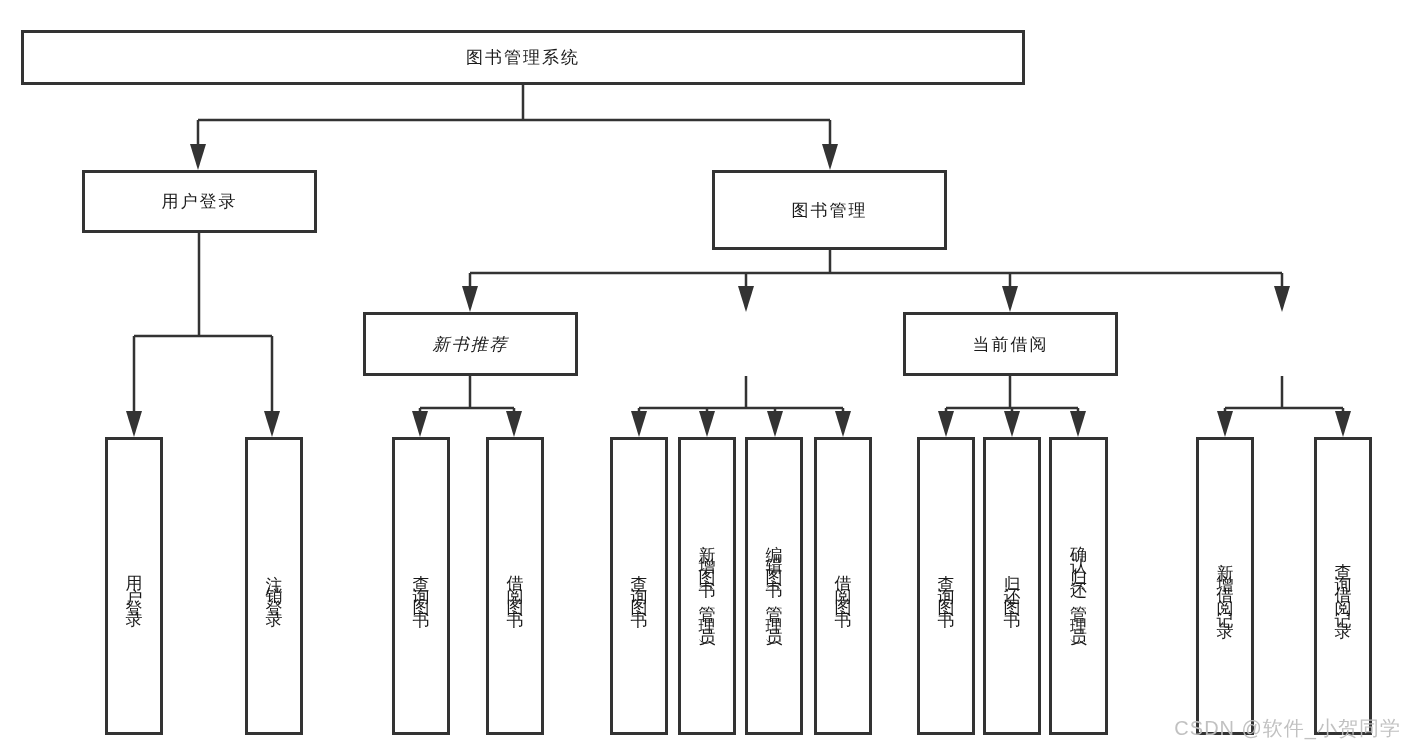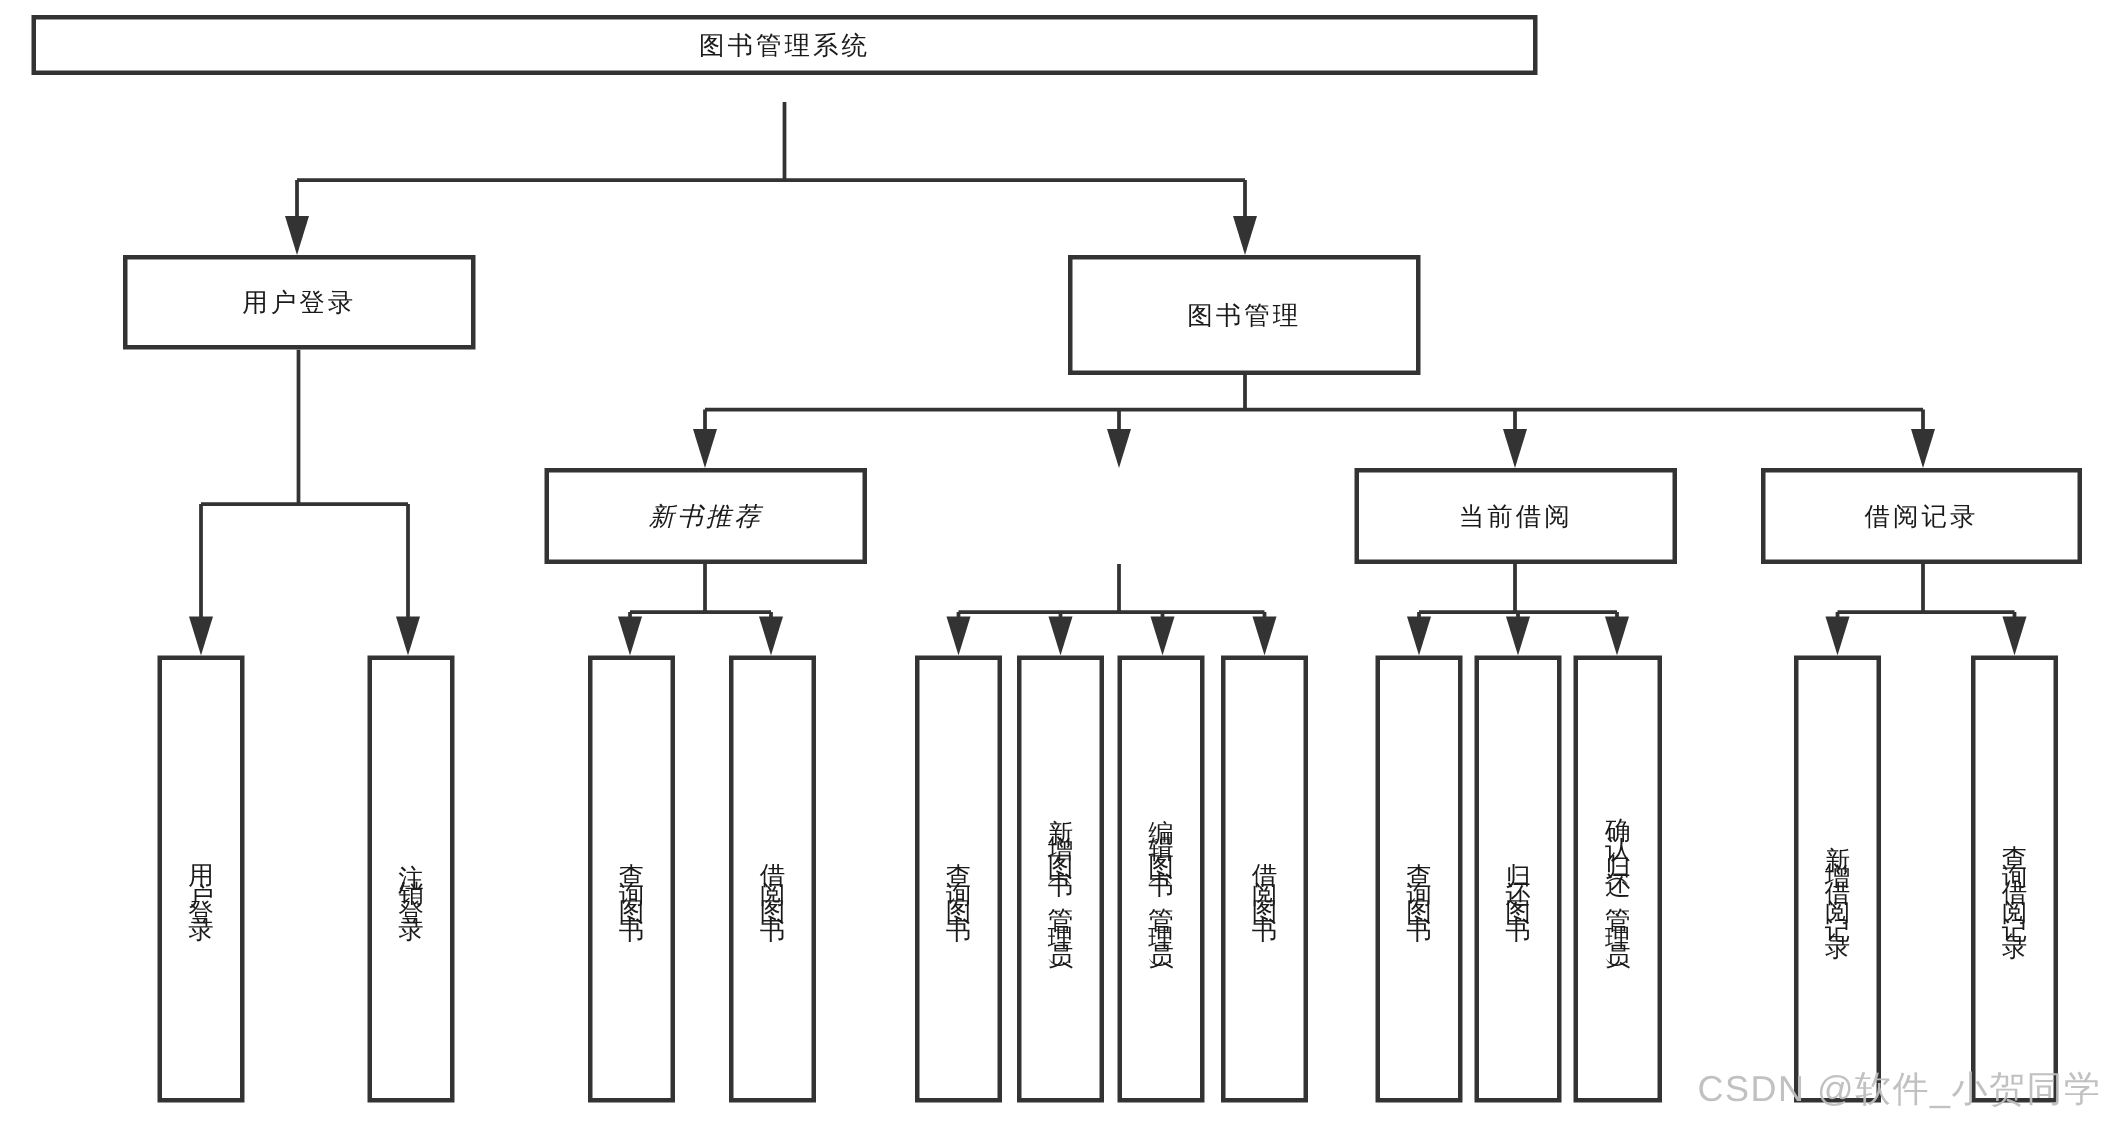--- a/index.html
+++ b/index.html
@@ -13,21 +13,21 @@
     display:flex; align-items:center; justify-content:center;
     color:#1a1a1a;
   }
   .h-node { font-size:17px; letter-spacing:2px; white-space:nowrap; }
   .v-node {
     writing-mode:vertical-rl; text-orientation:mixed;
     font-size:17px; letter-spacing:12px; line-height:1;
   }
   .watermark {
     position:absolute; right:4px; bottom:5px;
-    font-size:24px; color:rgba(190,190,190,0.95); letter-spacing:1px;
+    font-size:20px; color:rgba(190,190,190,0.95); letter-spacing:1px;
     white-space:nowrap; z-index:10;
   }
 </style>
 </head>
 <body>
 
 <div class="stage">
 
   <svg class="edges" viewBox="0 0 1405 747" xmlns="http://www.w3.org/2000/svg">
 
@@ -86,28 +86,27 @@
 
     <g stroke="#333333" stroke-width="2.5" fill="none">
       <path d="M1282 376 V408 M1225 408 H1343 M1225 408 V414 M1343 408 V414"></path>
     </g>
     <g fill="#333333" stroke="none">
       <polygon points="1217,411 1233,411 1225,437"></polygon>
       <polygon points="1335,411 1351,411 1343,437"></polygon>
     </g>
   </svg>
 
-  <div class="node h-node" style="left:21px; top:10px; width:1004px; height:40px;">图书管理系统</div>
+  <div class="node h-node" style="left:21px; top:30px; width:1004px; height:55px;">图书管理系统</div>
 
   <div class="node h-node" style="left:82px; top:170px; width:235px; height:63px;">用户登录</div>
   <div class="node h-node" style="left:712px; top:170px; width:235px; height:80px;">图书管理</div>
 
   <div class="node h-node" style="left:363px; top:312px; width:215px; height:64px;font-style:italic;">新书推荐</div>
   <div class="node h-node" style="left:903px; top:312px; width:215px; height:64px;text-align:right;">当前借阅</div>
-  <div class="node h-node" style="left:1174px; top:312px; width:214px; height:64px;">借阅记录</div>
 
   <div class="node v-node" style="left:105px; top:437px; width:58px; height:298px;">用户登录</div>
   <div class="node v-node" style="left:245px; top:437px; width:58px; height:298px;">注销登录</div>
 
   <div class="node v-node" style="left:392px; top:437px; width:58px; height:298px;">查询图书</div>
   <div class="node v-node" style="left:486px; top:437px; width:58px; height:298px;">借阅图书</div>
 
   <div class="node v-node" style="left:610px; top:437px; width:58px; height:298px;">查询图书</div>
   <div class="node v-node" style="left:678px; top:437px; width:58px; height:298px;">新增图书（管理员）</div>
   <div class="node v-node" style="left:745px; top:437px; width:58px; height:298px;">编辑图书（管理员）</div>

